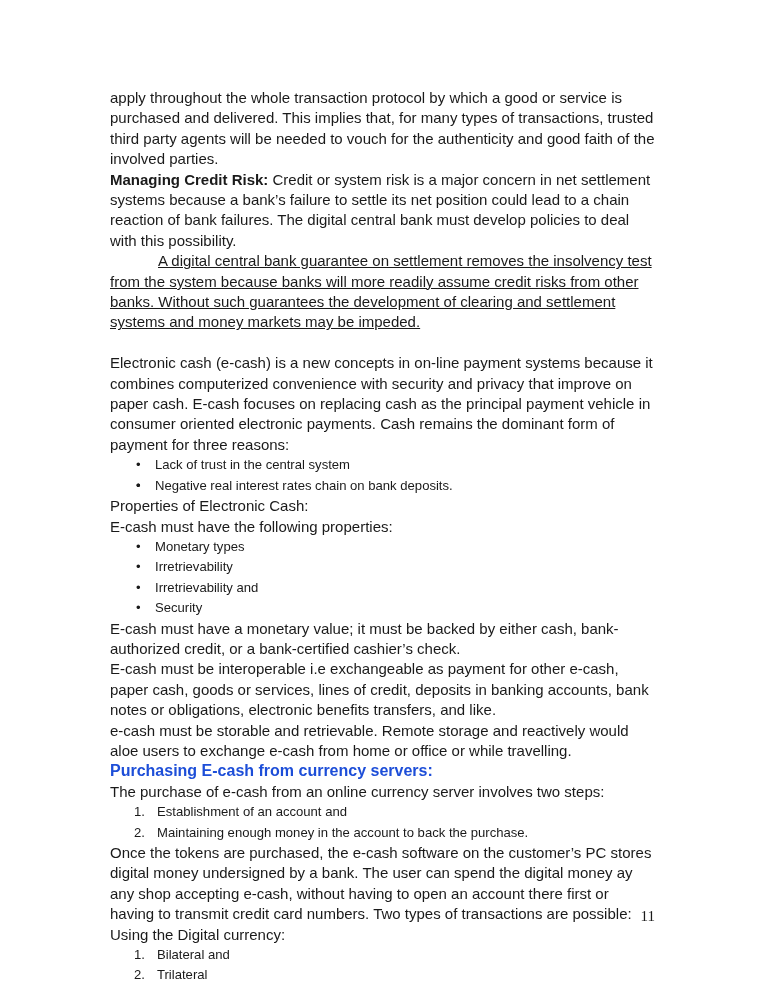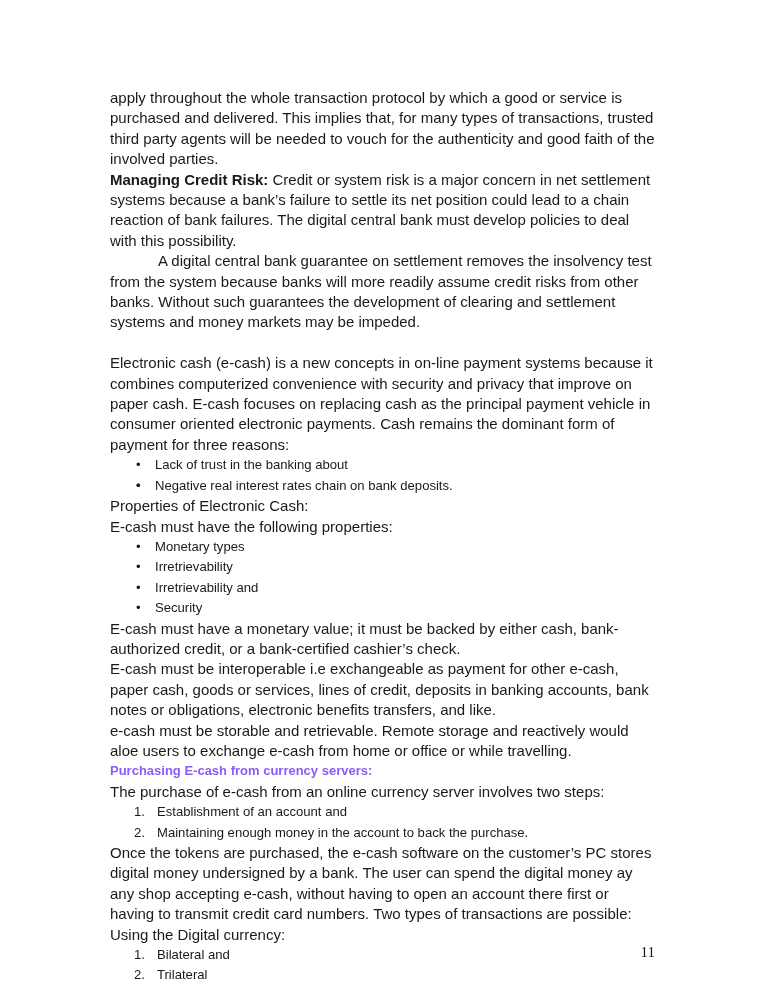--- a/index.html
+++ b/index.html
@@ -31,30 +31,31 @@
   }
   p.para {
     margin: 0;
     font-size: 15px;
     line-height: 20.4px;
     text-align: left;
     color: #1a1a1a;
   }
   p.para.indent-first {
     text-indent: 48px;
+    text-decoration: underline;
   }
   .bold {
     font-weight: bold;
   }
   p.heading {
     margin: 0;
-    font-size: 13px;
+    font-size: 16px;
     line-height: 20.4px;
     font-weight: bold;
-    color: #8b5cf6;
+    color: #1d4ed8;
   }
   .spacer {
     height: 20.4px;
   }
   ul.bullets {
     margin: 0;
     padding: 0;
     list-style: none;
   }
   ul.bullets li {
@@ -92,21 +93,20 @@
   }
   .page-number {
     position: absolute;
     left: 0;
     top: 908px;
     width: 655px;
     text-align: right;
     font-family: "Liberation Serif", serif;
     font-size: 15px;
     color: #1a1a1a;
-    margin-top: 36px;
   }
 </style>
 </head>
 <body>
 
 <div class="page">
 
   <div class="content">
 
     <p class="para">apply throughout the whole transaction protocol by which a good or service is purchased and delivered. This implies that, for many types of transactions, trusted third party agents will be needed to vouch for the authenticity and good faith of the involved parties.</p>
@@ -114,21 +114,21 @@
     <p class="para"><span class="bold">Managing Credit Risk:</span><span> Credit or system risk is a major concern in net settlement systems because a bank’s failure to settle its net position could lead to a chain reaction of bank failures. The digital central bank must develop policies to deal with this possibility.</span></p>
 
     <p class="para indent-first">A digital central bank guarantee on settlement removes the insolvency test from the system because banks will more readily assume credit risks from other banks. Without such guarantees the development of clearing and settlement systems and money markets may be impeded.</p>
 
     <div class="spacer"></div>
 
 
     <p class="para">Electronic cash (e-cash) is a new concepts in on-line payment systems because it combines computerized convenience with security and privacy that improve on paper cash. E-cash focuses on replacing cash as the principal payment vehicle in consumer oriented electronic payments. Cash remains the dominant form of payment for three reasons:</p>
 
     <ul class="bullets">
-      <li><span class="marker">•</span><span>Lack of trust in the banking about</span></li>
+      <li><span class="marker">•</span><span>Lack of trust in the central system</span></li>
       <li><span class="marker">•</span></li>
       <li><span class="marker">•</span><span>Negative real interest rates chain on bank deposits.</span></li>
     </ul>
 
     <p class="para">Properties of Electronic Cash:</p>
 
     <p class="para">E-cash must have the following properties:</p>
 
     <ul class="bullets">
       <li><span class="marker">•</span><span>Monetary types</span></li>

